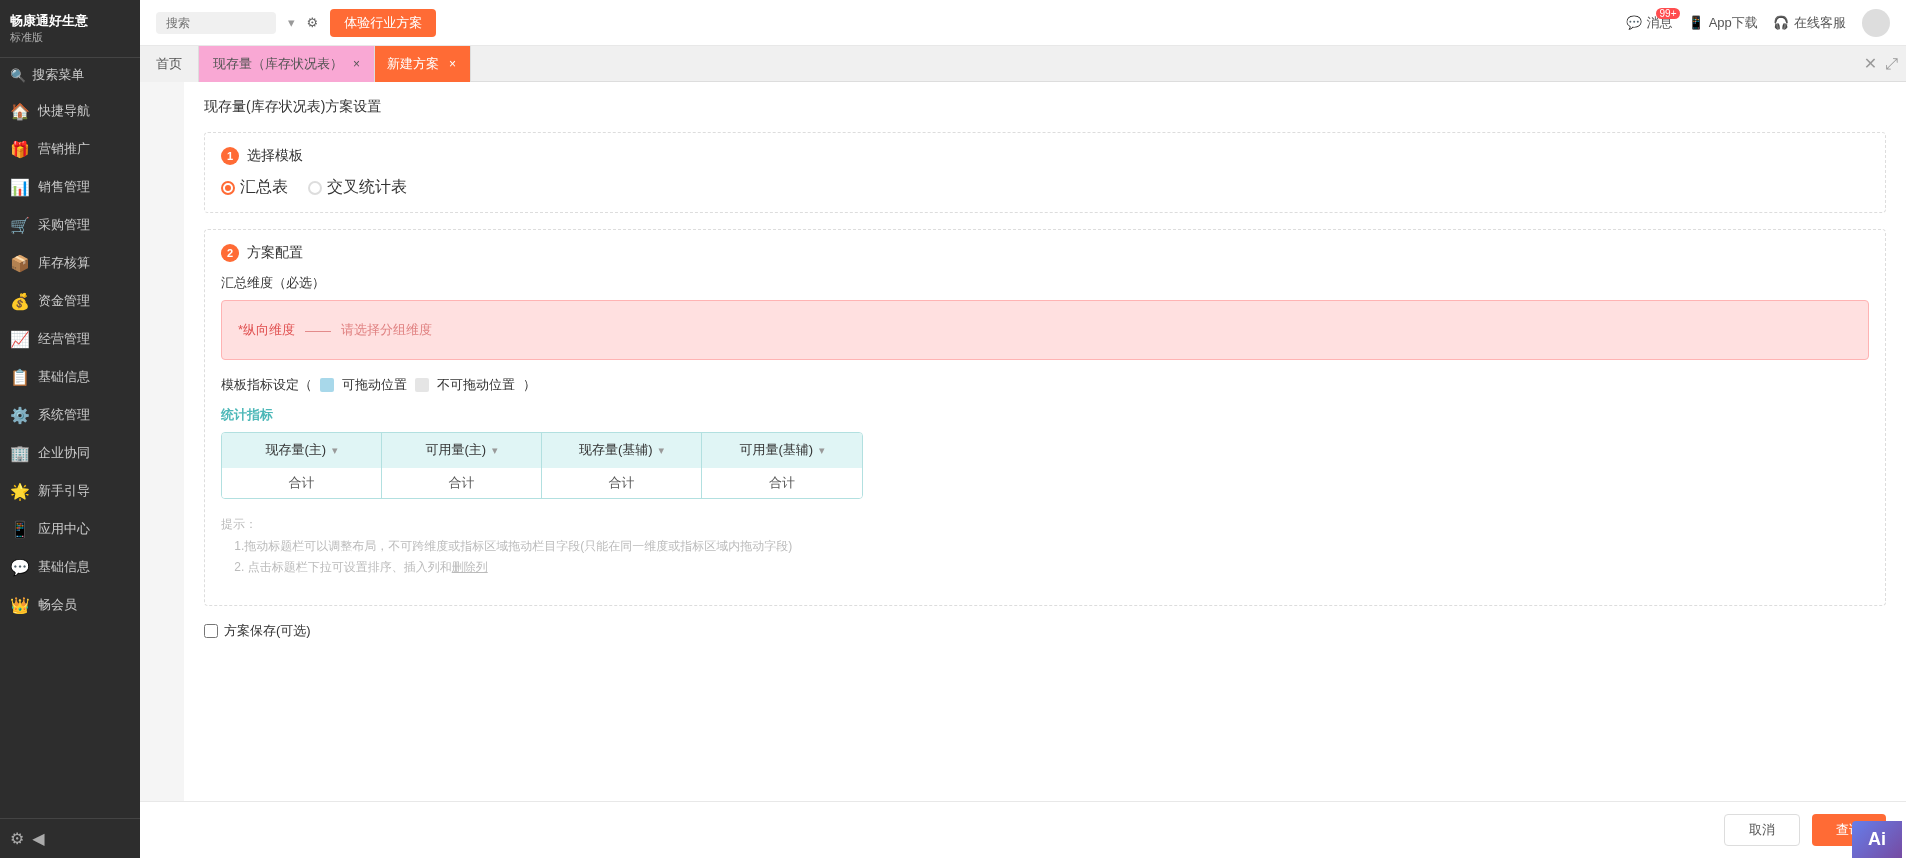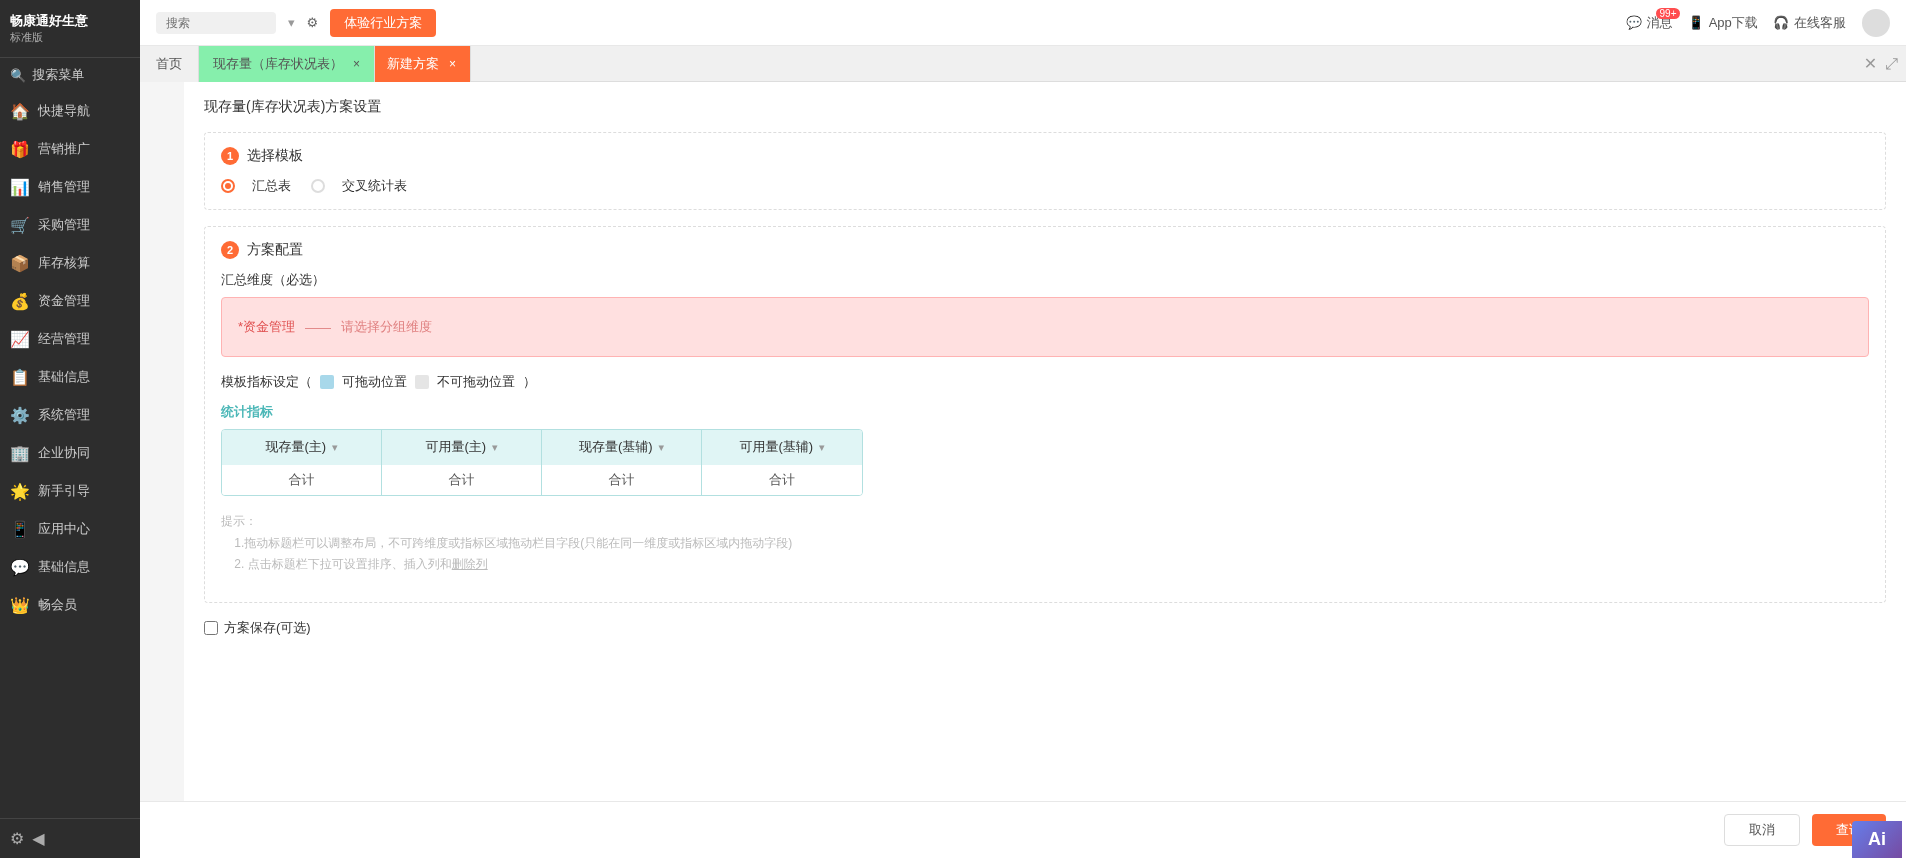--- a/index.html
+++ b/index.html
@@ -24,40 +24,40 @@
     .topbar-left { display: flex; align-items: center; gap: 12px; }
     .topbar-search { background: #f0f0f0; border: none; border-radius: 4px; padding: 4px 10px; font-size: 12px; color: #999; width: 120px; }
     .topbar-btn { background: #ff6b35; color: #fff; border: none; border-radius: 4px; padding: 5px 14px; font-size: 13px; cursor: pointer; }
     .topbar-right { display: flex; align-items: center; gap: 16px; color: #555; font-size: 13px; }
     .topbar-right .badge { position: relative; display: inline-flex; align-items: center; gap: 4px; cursor: pointer; }
     .topbar-right .badge-num { background: #ff4d4f; color: #fff; border-radius: 10px; font-size: 10px; padding: 0 4px; position: absolute; top: -6px; right: -8px; }
     .topbar-avatar { width: 28px; height: 28px; background: #ddd; border-radius: 50%; }
 
     
     .tabs-bar { background: #f0f0f0; display: flex; align-items: center; height: 36px; padding: 0 0 0 0; border-bottom: 1px solid #ddd; }
-    .tab { display: flex; align-items: center; padding: 0 14px; height: 36px; font-size: 13px; cursor: pointer; background: #86efac; color: #555; border-right: 1px solid #ddd; gap: 6px; }
+    .tab { display: flex; align-items: center; padding: 0 14px; height: 36px; font-size: 13px; cursor: pointer; background: #f9a8d4; color: #555; border-right: 1px solid #ddd; gap: 6px; }
     .tab.active { background: #ff6b35; color: #fff; padding-left: 12px; }
     .tab-close { font-size: 12px; color: inherit; cursor: pointer; margin-left: 4px; }
     .tab-home { padding: 0 16px; height: 36px; display: flex; align-items: center; background: #f0f0f0; color: #555; font-size: 13px; border-right: 1px solid #ddd; cursor: pointer; }
 
     
     .content { flex: 1; overflow-y: auto; background: #fff; padding: 0; position: relative; margin-left: 44px; }
     .content-inner { padding: 16px 20px; }
 
     .page-title { font-size: 14px; color: #333; margin-bottom: 16px; }
 
     
     .section { border: 1px dashed #ddd; border-radius: 4px; padding: 14px 16px; margin-bottom: 16px; }
     .section-header { display: flex; align-items: center; gap: 8px; margin-bottom: 12px; }
     .section-num { background: #ff6b35; color: #fff; width: 18px; height: 18px; border-radius: 50%; display: flex; align-items: center; justify-content: center; font-size: 11px; font-weight: bold; flex-shrink: 0; }
     .section-title { font-size: 14px; color: #333; font-weight: 500; }
 
     
     .radio-group { display: flex; align-items: center; gap: 20px; }
-    .radio-item { display: flex; align-items: center; gap: 17px; cursor: pointer; font-size: 13px; color: #333; }
+    .radio-item { display: flex; align-items: center; gap: 5px; cursor: pointer; font-size: 16px; color: #333; }
     .radio-dot { width: 14px; height: 14px; border-radius: 50%; border: 2px solid #ddd; display: flex; align-items: center; justify-content: center; }
     .radio-dot.checked { border-color: #ff6b35; }
     .radio-dot.checked::after { content: ''; width: 6px; height: 6px; background: #ff6b35; border-radius: 50%; }
 
     
     .dimension-area { background: #ffe0e0; border: 1px solid #ffb3b3; border-radius: 4px; padding: 20px 16px; margin-bottom: 16px; }
     .dimension-row { display: flex; align-items: center; gap: 10px; color: #e05050; font-size: 13px; }
 
     
     .indicator-settings { margin-bottom: 12px; }
@@ -245,21 +245,21 @@
           <div class="section-header">
             <div class="section-num">2</div>
             <div class="section-title">方案配置</div>
           </div>
 
           <div style="margin-bottom:8px;font-size:13px;color:#333;">
             <span>汇总维度（必选）</span>
           </div>
           <div class="dimension-area">
             <div class="dimension-row">
-              <span>*资金管理</span>
+              <span>*纵向维度</span>
               <span style="color:#e08080;">——</span>
               <span style="color:#e08080;">请选择分组维度</span>
             </div>
           </div>
 
           <div class="indicator-settings">
             <div class="indicator-label">
               <span>模板指标设定（</span>
               <span class="indicator-badge"></span>
               <span>可拖动位置</span>

